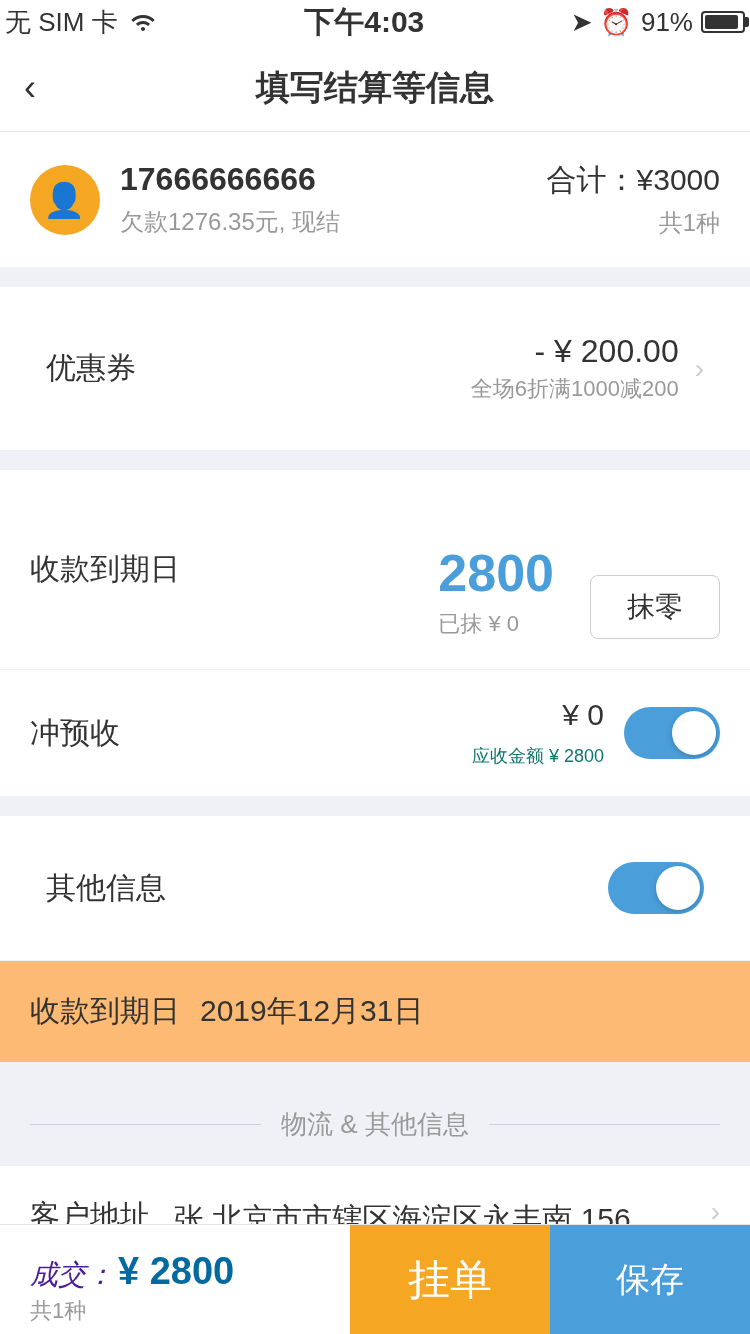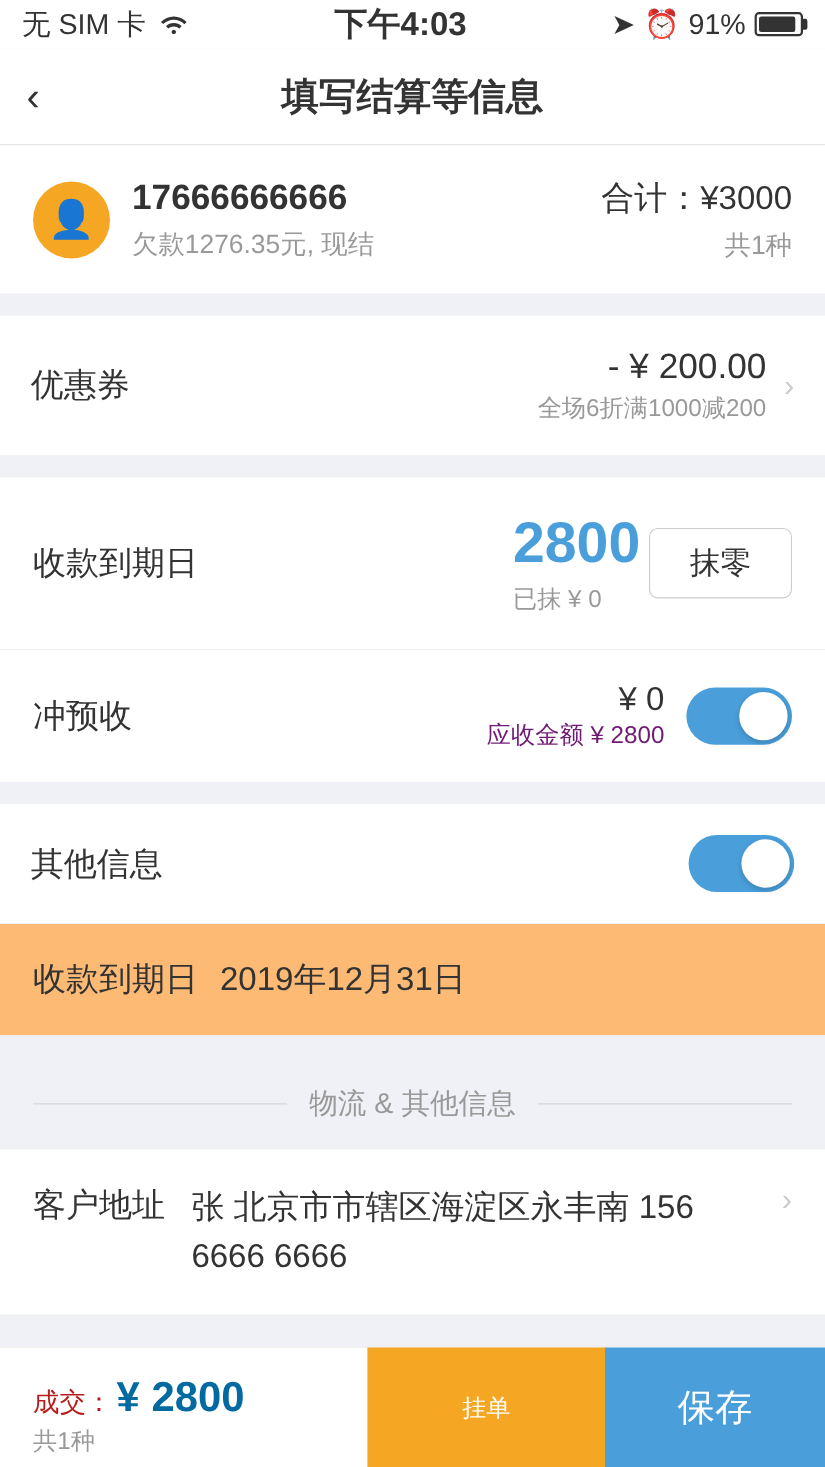--- a/index.html
+++ b/index.html
@@ -14,21 +14,21 @@
     }
 
     
     .status-bar {
       width: 750px;
       height: 44px;
       background: #fff;
       display: flex;
       align-items: center;
       justify-content: space-between;
-      padding: 0 20px;
+      padding: 0 5px;
       font-size: 26px;
       font-weight: 500;
     }
     .status-left { display: flex; align-items: center; gap: 10px; }
     .status-center { font-size: 30px; font-weight: 600; }
     .status-right { display: flex; align-items: center; gap: 8px; font-size: 26px; }
     .battery {
       width: 44px; height: 22px; border: 2px solid #333; border-radius: 4px; position: relative; display: inline-flex; align-items: center; padding: 2px;
     }
     .battery::after { content: ''; width: 4px; height: 10px; background: #333; position: absolute; right: -6px; border-radius: 0 2px 2px 0; }
@@ -87,21 +87,21 @@
     }
 
     
     .section-card {
       background: #fff;
     }
     .row {
       display: flex;
       align-items: center;
       justify-content: space-between;
-      padding: 28px;
+      padding: 46px;
       border-bottom: 1px solid #f0f0f0;
     }
     .row:last-child { border-bottom: none; }
     .row-label { font-size: 30px; color: #333; }
     .row-right { display: flex; align-items: center; gap: 16px; text-align: right; }
     .coupon-amount { font-size: 32px; color: #333; font-weight: 500; }
     .coupon-desc { font-size: 22px; color: #999; margin-top: 4px; }
     .chevron { font-size: 28px; color: #ccc; }
 
     
@@ -139,21 +139,21 @@
     .precollect-row {
       display: flex;
       align-items: center;
       justify-content: space-between;
       padding: 28px 30px;
     }
     .precollect-label { font-size: 30px; color: #333; }
     .precollect-right { display: flex; align-items: center; gap: 20px; }
     .precollect-amounts { text-align: right; }
     .precollect-top { font-size: 30px; color: #333; }
-    .precollect-bottom { font-size: 22px; color: #701a75; margin-top: 0; }
+    .precollect-bottom { font-size: 18px; color: #0f766e; margin-top: 12px; }
 
     
     .section-title-row {
       display: flex;
       align-items: center;
       justify-content: center;
       padding: 24px 30px;
       gap: 20px;
       background: #f0f1f6;
     }
@@ -196,30 +196,30 @@
       align-items: stretch;
       border-top: 1px solid #e5e5e5;
     }
     .bottom-info {
       flex: 1;
       display: flex;
       flex-direction: column;
       justify-content: center;
       padding: 0 30px;
     }
-    .bottom-total { font-size: 24px; color: #b91c1c; }
+    .bottom-total { font-size: 28px; color: #4c1d95; font-style: italic; }
     .bottom-amount { font-size: 38px; font-weight: 600; color: #0369a1; margin-top: 16px; }
     .bottom-count { font-size: 22px; color: #999; margin-top: 2px; }
     .btn-hold {
-      width: 216px;
+      width: 200px;
       background: #f5a623;
       display: flex;
       align-items: center;
       justify-content: center;
-      font-size: 22px;
+      font-size: 42px;
       color: #fff;
       font-weight: 500;
       cursor: pointer;
     }
     .btn-save {
       width: 200px;
       background: #4a9fdb;
       display: flex;
       align-items: center;
       justify-content: center;
@@ -286,21 +286,21 @@
       <div class="chevron">›</div>
     </div>
   </div>
 </div>
 
 <div class="divider-section"></div>
 
 <div class="section-card">
   <div class="amount-row">
     <div class="row-label">收款到期日</div>
-    <div style="display:flex; align-items:center; gap:8px;">
+    <div style="display:flex; align-items:flex-end; gap:36px;margin-top:43px;">
       <div>
         <div class="amount-value">2800</div>
         <div class="amount-sub">已抹  ¥ 0</div>
       </div>
       <button class="round-btn">抹零</button>
     </div>
   </div>
 
   <div class="precollect-row">
     <div class="precollect-label">冲预收</div>

